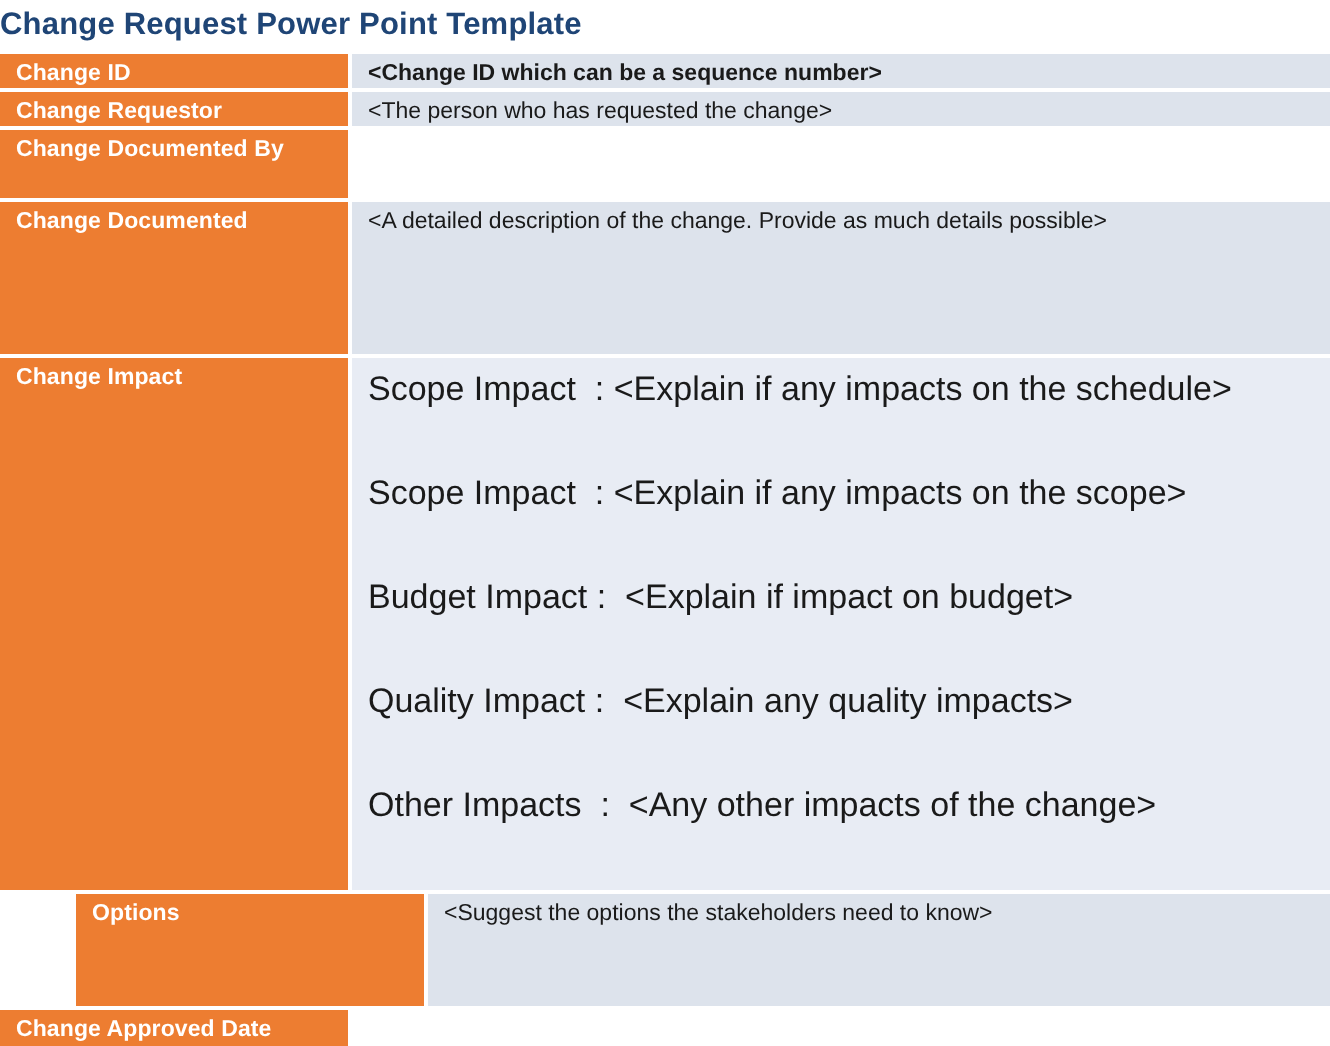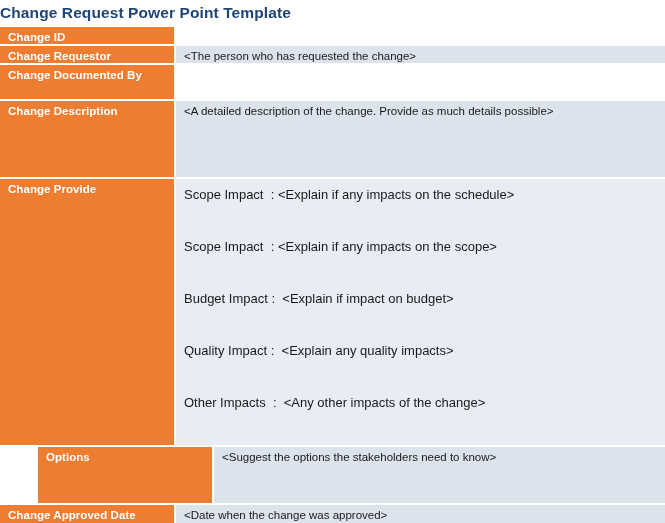--- a/index.html
+++ b/index.html
@@ -97,70 +97,73 @@
   .impact-list {
     position: absolute;
     left: 8px;
     top: 9px;
     right: 0;
   }
   .impact-line {
     position: relative;
     height: 52px;
     color: #1a1a1a;
-    font-size: 13px;
+    font-size: 17px;
     line-height: 14px;
     white-space: nowrap;
   }
   .impact-line .k { display: inline; }
   .impact-line .sep { display: inline; }
   .impact-line .v { display: inline; }
 </style>
 </head>
 <body>
 
 <div class="slide">
 
   <div class="title">Change Request Power Point Template</div>
 
   <div class="table">
 
     <div class="row" style="top:0px; height:19px;">
       <div class="cell-label">
         <span>Change ID</span>
       </div>
+      <div class="cell-value bg-a">
+        <span class="txt bold-txt">&lt;Change ID which can be a sequence number&gt;</span>
+      </div>
     </div>
 
     <div class="row" style="top:19px; height:19px;">
       <div class="cell-label">
         <span>Change Requestor</span>
       </div>
       <div class="cell-value bg-a">
         <span class="txt">&lt;The person who has requested the change&gt;</span>
       </div>
     </div>
 
     <div class="row" style="top:38px; height:36px;">
       <div class="cell-label">
         <span>Change Documented By</span>
       </div>
     </div>
 
     <div class="row" style="top:74px; height:78px;">
       <div class="cell-label">
-        <span>Change Description</span>
+        <span>Change Documented</span>
       </div>
       <div class="cell-value bg-a">
         <span class="txt">&lt;A detailed description of the change. Provide as much details possible&gt;</span>
       </div>
     </div>
 
     <div class="row" style="top:152px; height:268px;">
       <div class="cell-label">
-        <span>Change Provide</span>
+        <span>Change Impact</span>
       </div>
       <div class="cell-value bg-b">
         <div class="impact-list">
           <div class="impact-line">
             <span class="k">Scope Impact</span>&nbsp;&nbsp;<span class="sep">:</span>&nbsp;<span class="v">&lt;Explain if any impacts on the schedule&gt;</span>
           </div>
           <div class="impact-line">
             <span class="k">Scope Impact</span>&nbsp;&nbsp;<span class="sep">:</span>&nbsp;<span class="v">&lt;Explain if any impacts on the scope&gt;</span>
           </div>
           <div class="impact-line">
@@ -182,19 +185,16 @@
       </div>
       <div class="cell-value bg-a">
         <span class="txt">&lt;Suggest the options the stakeholders need to know&gt;</span>
       </div>
     </div>
 
     <div class="row" style="top:478px; height:18px;">
       <div class="cell-label" style="border-bottom:none;">
         <span>Change Approved Date</span>
       </div>
-      <div class="cell-value bg-a" style="border-bottom:none;">
-        <span class="txt">&lt;Date when the change was approved&gt;</span>
-      </div>
     </div>
 
   </div>
 </div>
 
 </body></html>

